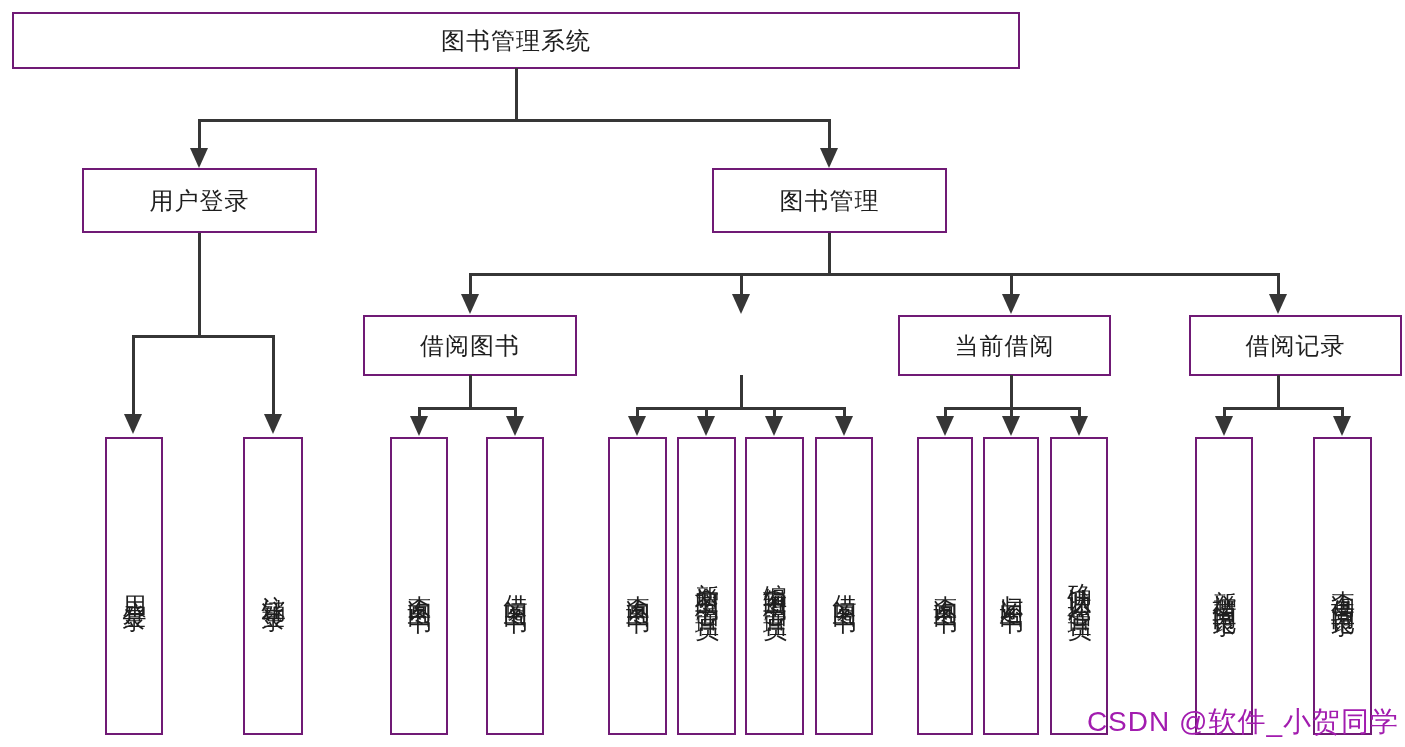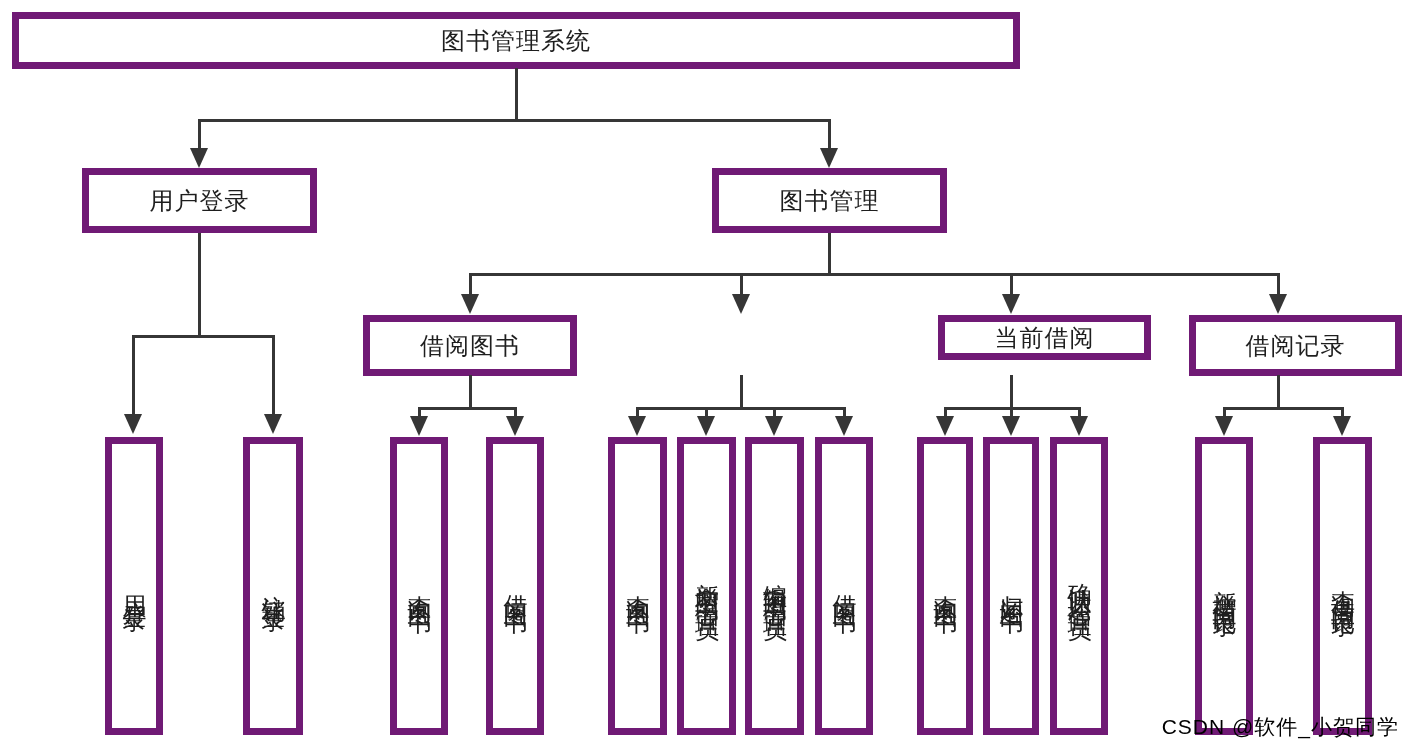--- a/index.html
+++ b/index.html
@@ -7,21 +7,21 @@
     position:relative;
     width:1405px;height:747px;
     background:#ffffff;
     font-family:"Liberation Sans","DejaVu Sans",sans-serif;
     color:#1e1e1e;
     overflow:hidden;
   }
   .box{
     position:absolute;
     box-sizing:border-box;
-    border:7px solid #701a75;
+    border:2px solid #701a75;
     background:#ffffff;
     display:flex;
     align-items:center;
     justify-content:center;
     text-align:center;
   }
   .hlabel{font-size:24px;letter-spacing:1px;white-space:nowrap;}
   .leaf .vlabel{
     writing-mode:vertical-rl;
     text-orientation:mixed;
@@ -37,22 +37,22 @@
   .arrow{
     position:absolute;
     width:0;height:0;
     border-left:9px solid transparent;
     border-right:9px solid transparent;
     border-top:20px solid #363636;
   }
   .watermark{
     position:absolute;
     right:6px;bottom:6px;
-    font-size:21px;
-    color:#000000;
+    font-size:28px;
+    color:#a21caf;
     letter-spacing:1px;
     white-space:nowrap;
     z-index:10;
   }
 </style>
 </head>
 <body>
 
 <div id="stage">
 
@@ -66,21 +66,21 @@
 
   <div class="box" style="left:712px;top:168px;width:235px;height:65px;">
     <span class="hlabel">图书管理</span>
   </div>
 
   <div class="box" style="left:363px;top:315px;width:214px;height:61px;">
     <span class="hlabel">借阅图书</span>
   </div>
 
 
-  <div class="box" style="left:938px;top:315px;width:213px;height:45px;">
+  <div class="box" style="left:898px;top:315px;width:213px;height:61px;">
     <span class="hlabel">当前借阅</span>
   </div>
 
   <div class="box" style="left:1172px;top:315px;width:213px;height:61px;margin-left:17px;">
     <span class="hlabel">借阅记录</span>
   </div>
 
   <div class="box leaf" style="left:105px;top:437px;width:58px;height:298px;">
     <span class="vlabel">用户登录</span>
   </div>

